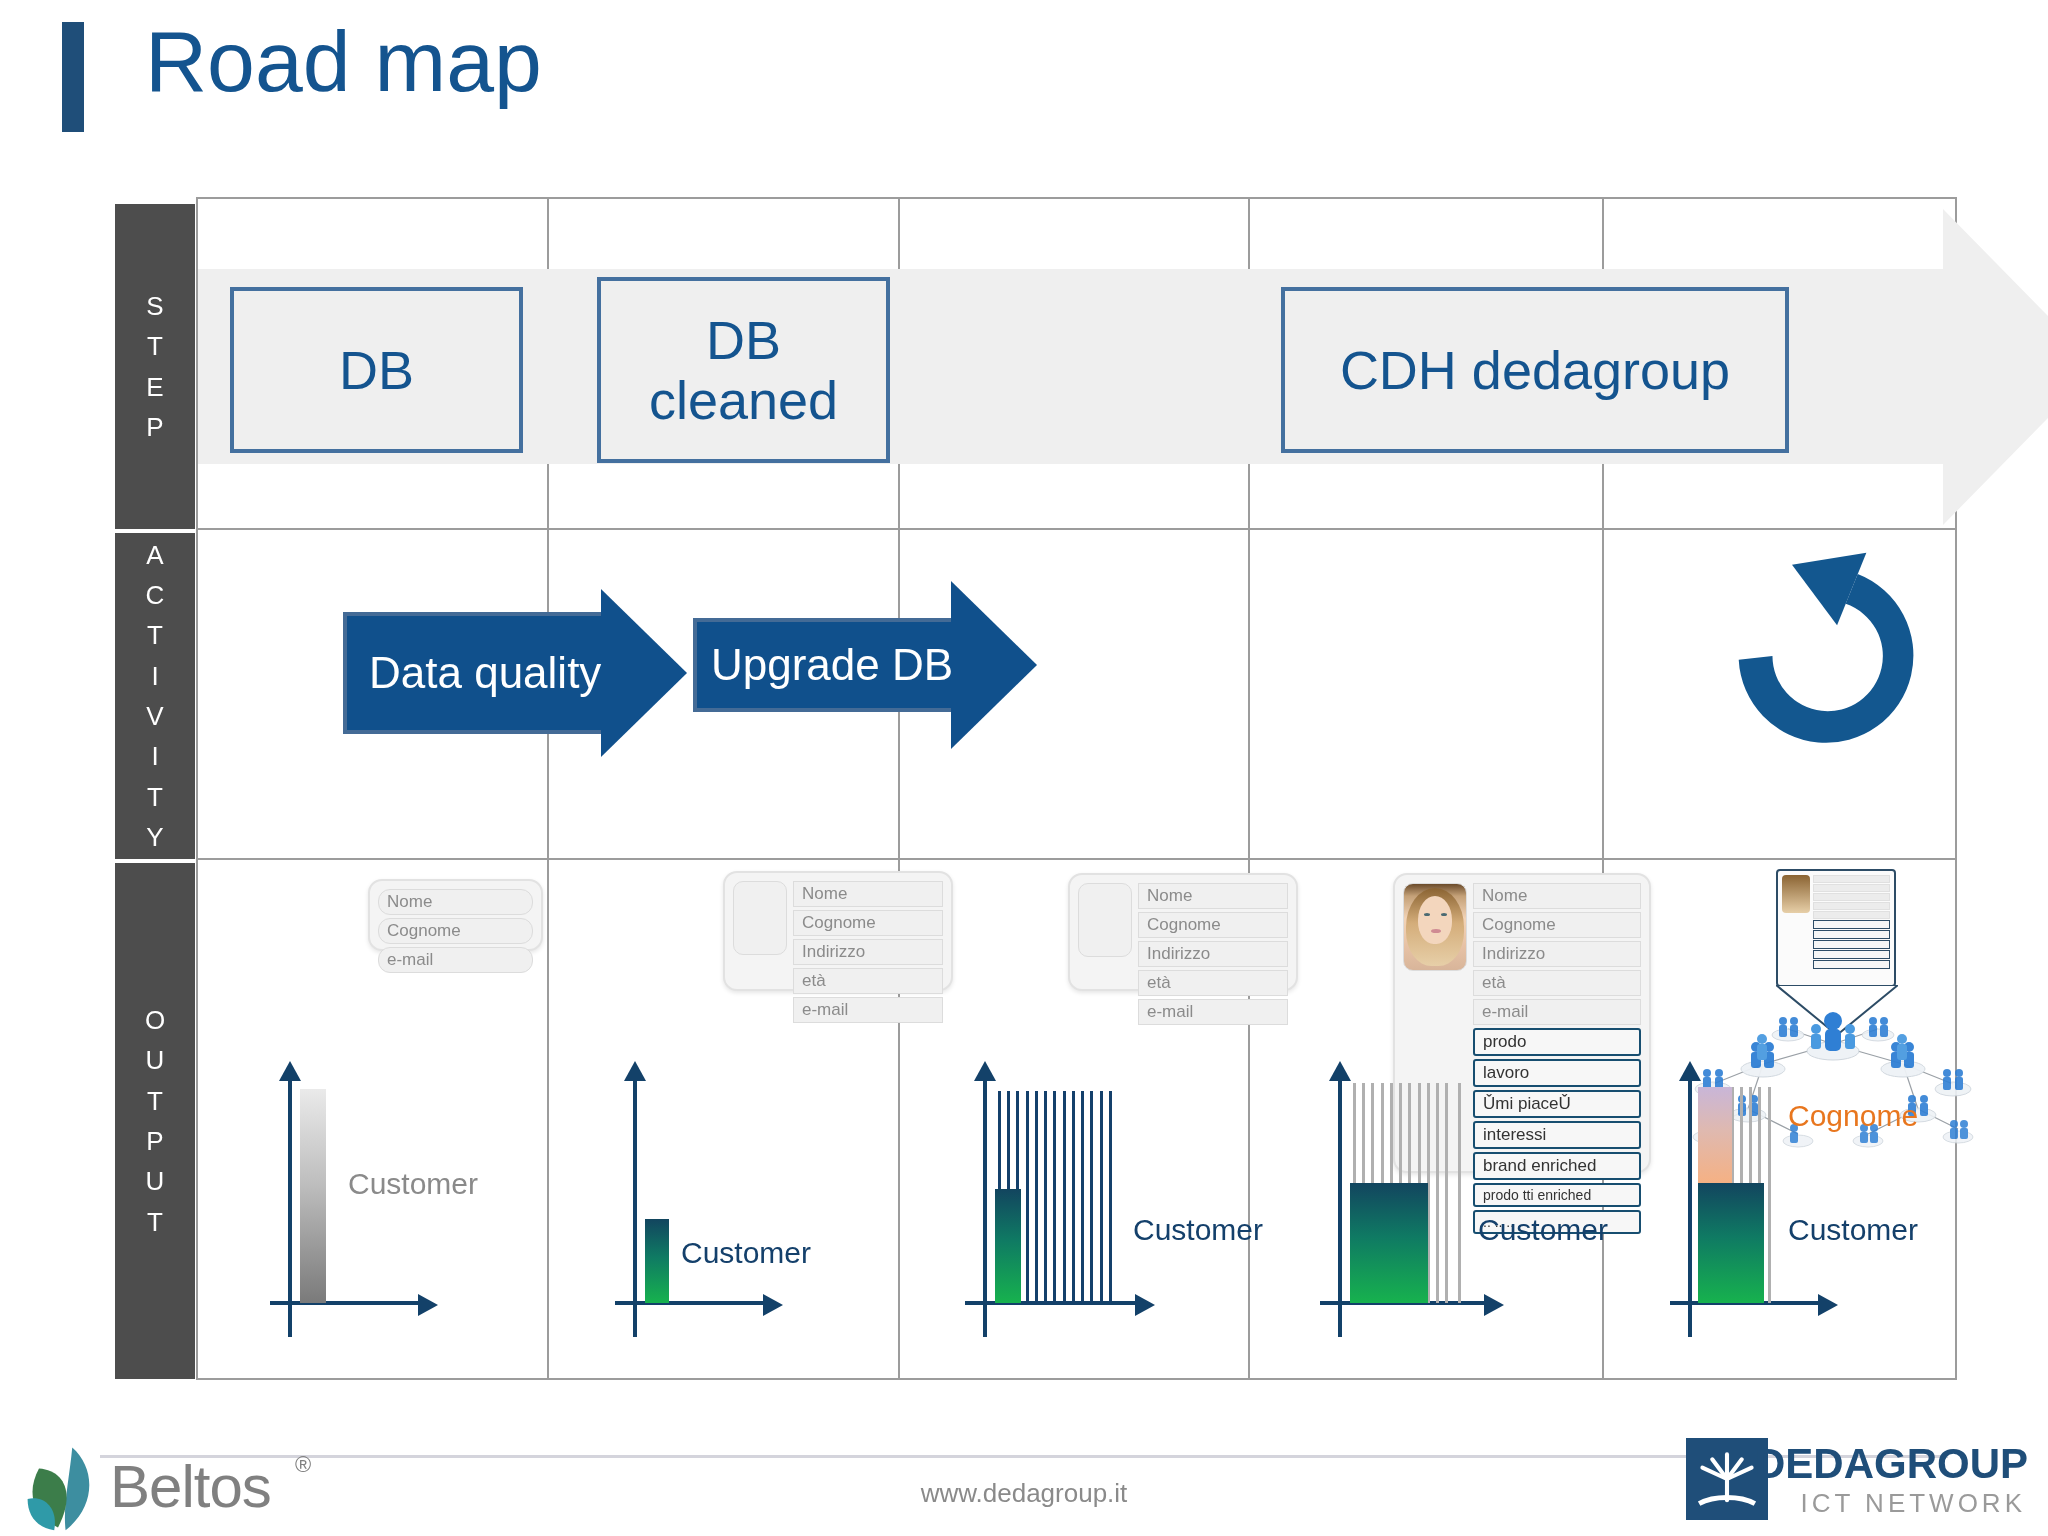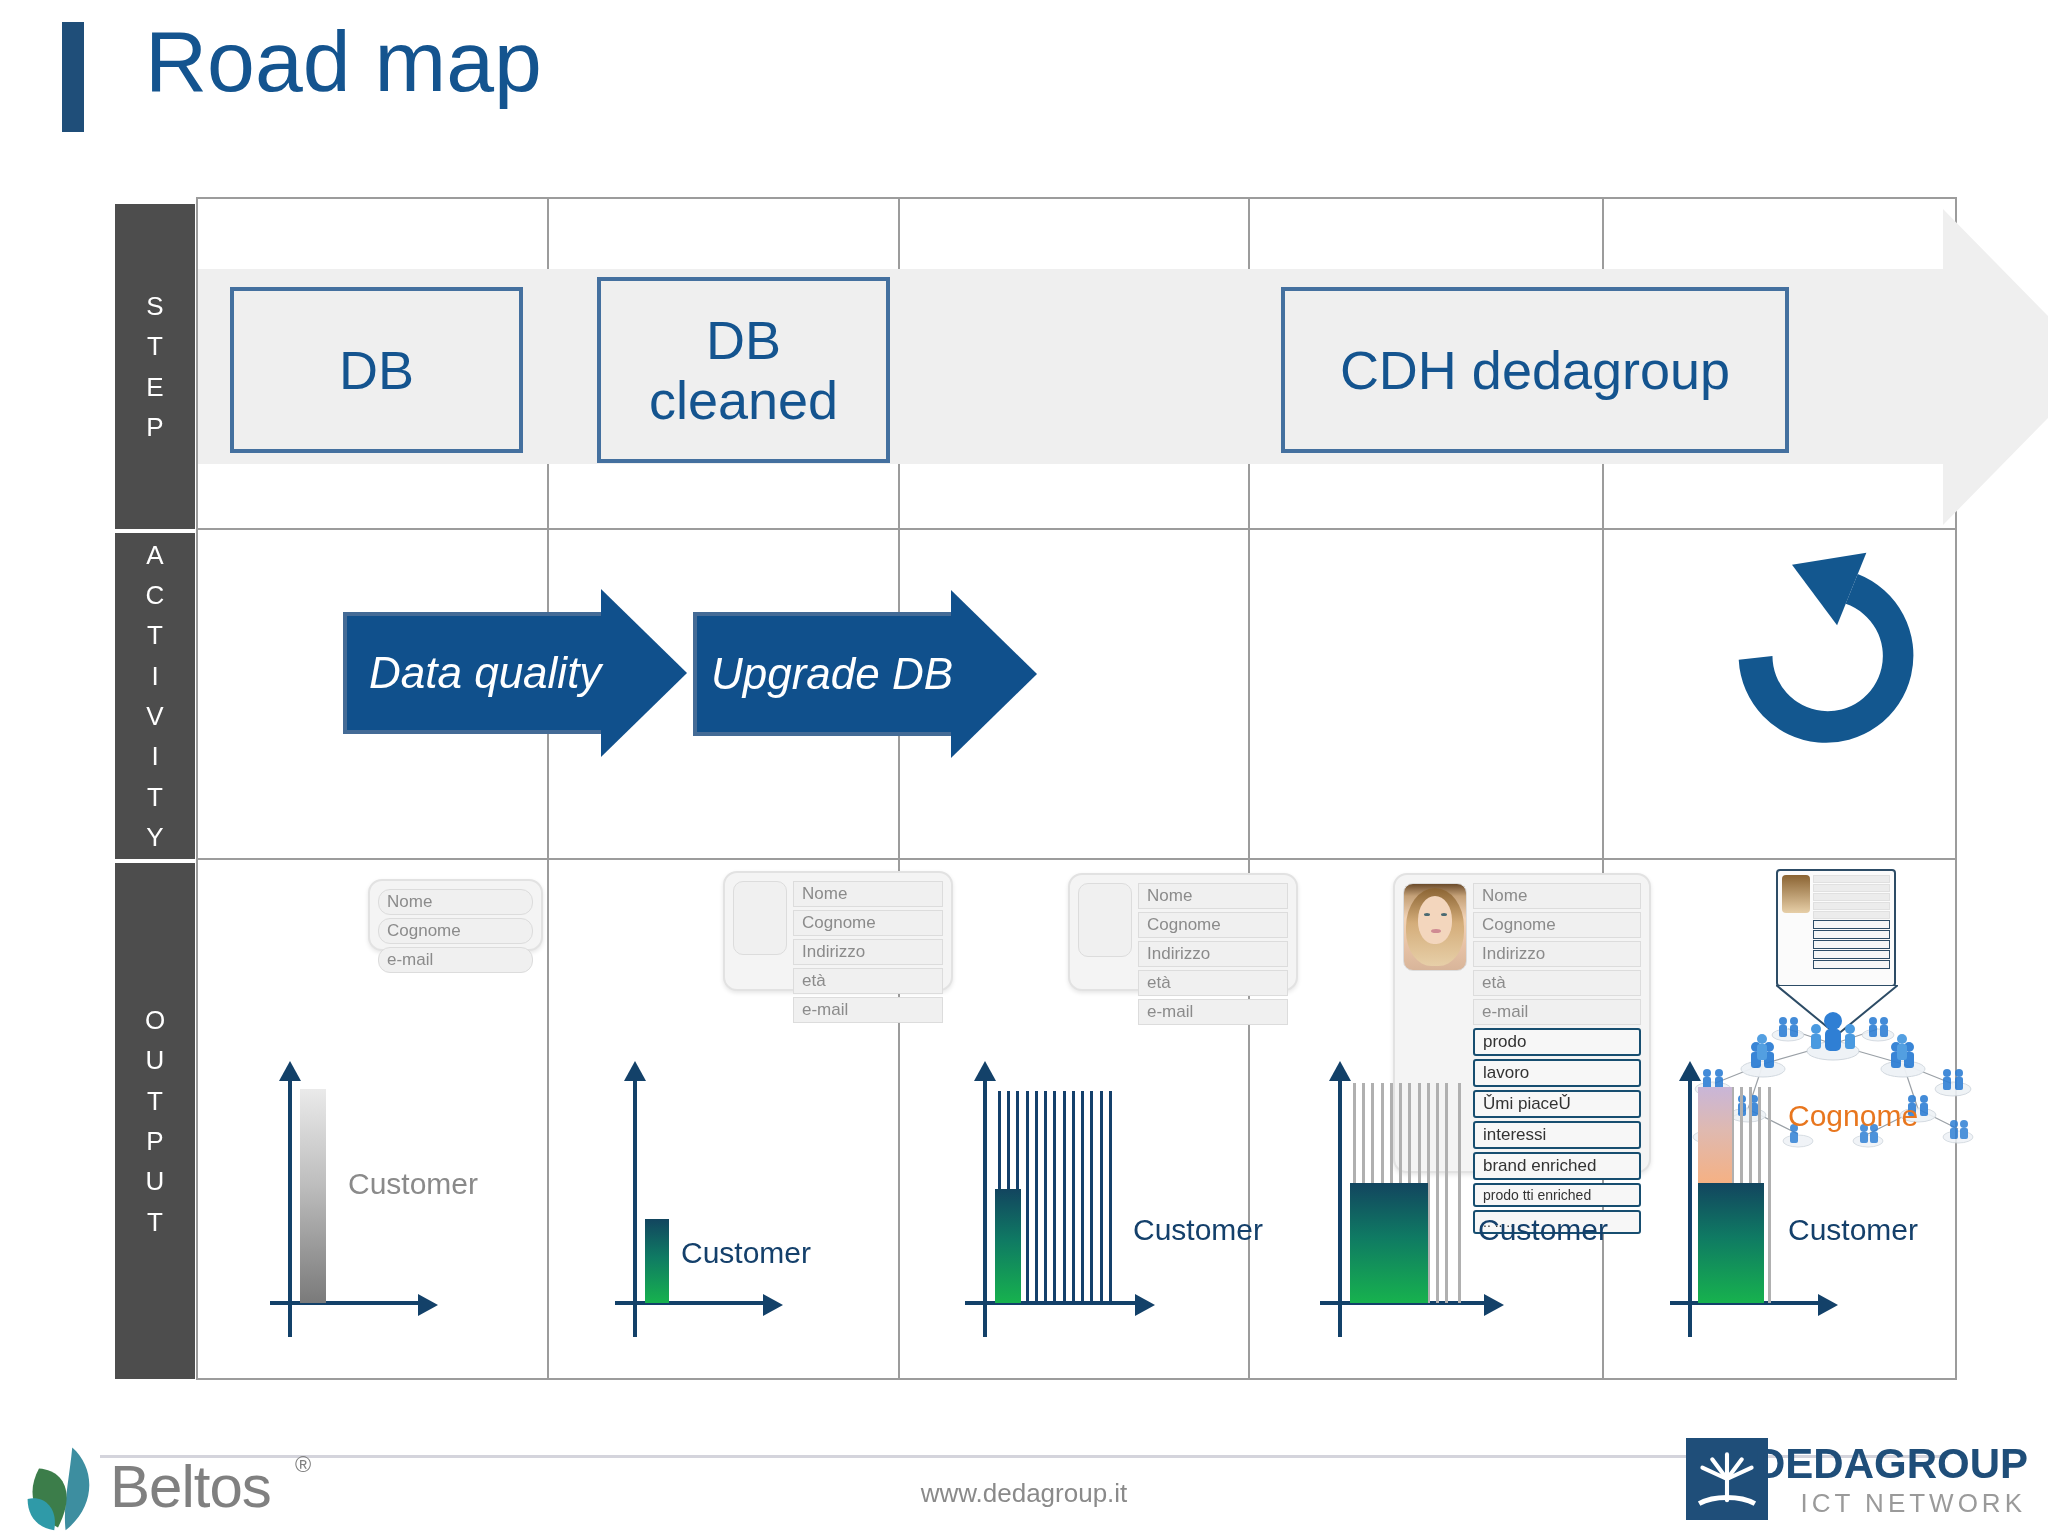--- a/index.html
+++ b/index.html
@@ -32,21 +32,21 @@
   .big-arrow{position:absolute;left:0;top:70px;width:1757px;height:195px;
     background:#EFEFEF;}
   .big-arrow-head{position:absolute;left:1745px;top:10px;width:0;height:0;
     border-top:158px solid transparent;border-bottom:158px solid transparent;
     border-left:155px solid #EFEFEF;}
   .stepbox{position:absolute;background:#EFEFEF;border:4px solid #44709F;
     display:flex;align-items:center;justify-content:center;text-align:center;
     color:#14548F;font-size:54px;line-height:1.12;}
 
   
-  .actwrap{position:absolute;left:0;top:331px;right:0;height:331px;overflow:visible;font-style:italic;}
+  .actwrap{position:absolute;left:0;top:331px;right:0;height:331px;overflow:visible;}
   .chev{position:absolute;display:block;}
   .chev .body{position:absolute;left:0;top:0;height:100%;background:#10508C;
     border-top:4px solid #446B96;border-bottom:4px solid #446B96;border-left:4px solid #446B96;box-sizing:border-box;}
   .chev .head{position:absolute;top:50%;transform:translateY(-50%);width:0;height:0;}
   .chev .label{position:absolute;top:50%;transform:translateY(-50%);color:#ffffff;
     font-size:44px;white-space:nowrap;}
 
   .bent{position:absolute;}
   .bent .stem{position:absolute;left:0;bottom:0;height:96px;background:#10508C;
     border:4px solid #446B96;box-sizing:border-box;}
@@ -148,21 +148,21 @@
     </div>
 
     <div class="actwrap">
 
       <div class="chev" style="left:145px;top:82px;width:340px;height:122px;">
         <div class="body" style="width:262px;"></div>
         <div class="head" style="left:258px;border-top:84px solid transparent;border-bottom:84px solid transparent;border-left:86px solid #10508C;"></div>
         <div class="label" style="left:26px;">Data quality</div>
       </div>
 
-      <div class="chev" style="left:495px;top:82px;width:340px;height:124px;">
+      <div class="chev" style="left:495px;top:88px;width:340px;height:94px;">
         <div class="body" style="width:262px;"></div>
         <div class="head" style="left:258px;border-top:84px solid transparent;border-bottom:84px solid transparent;border-left:86px solid #10508C;"></div>
         <div class="label" style="left:18px;">Upgrade DB</div>
       </div>
 
 
       <svg class="circ-arrow" style="left:1512px;top:10px;" width="230" height="230" viewBox="0 0 100 100">
         <path d="M50,12 A38,38 0 1,1 16,66 L29,59 A24,24 0 1,0 50,26 Z" fill="#13578F" transform="rotate(22,50,50)"></path>
         <polygon points="50,2 50,36 22,19" fill="#13578F" transform="rotate(22,50,50)"></polygon>
       </svg>

